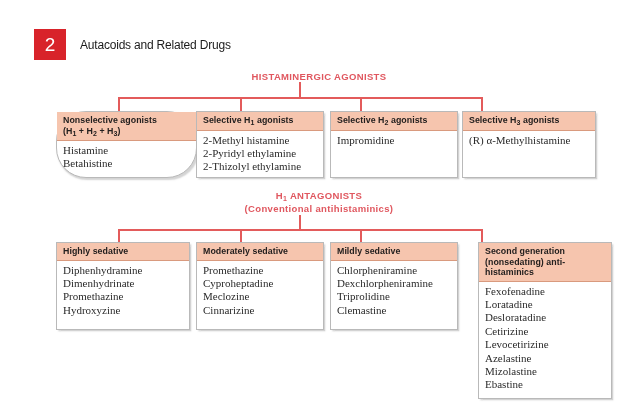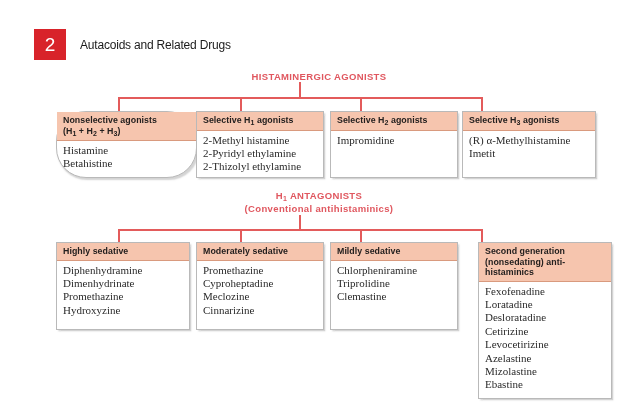--- a/index.html
+++ b/index.html
@@ -139,21 +139,20 @@
     <div class="item">Impromidine</div>
   </div>
 </div>
 
 <div class="node" style="left:462px; top:111px; width:134px; height:67px;">
   <div class="node-head">
     Selective H<sub>3</sub> agonists
   </div>
   <div class="node-body">
     <div class="item">(R) α-Methylhistamine</div>
-    <div class="item">Imetit</div>
   </div>
 </div>
 
 <div class="flow-heading" id="heading-antagonists">H<sub>1</sub> ANTAGONISTS</div>
 <div class="flow-heading" id="heading-antagonists-sub">(Conventional antihistaminics)</div>
 
 <div class="conn conn-v" style="left:299px; top:215px; height:15px;"></div>
 <div class="conn conn-h" style="left:118px; top:229px; width:365px;"></div>
 <div class="conn conn-v" style="left:118px; top:229px; height:13px;"></div>
 <div class="conn conn-v" style="left:240px; top:229px; height:13px;"></div>
@@ -177,20 +176,21 @@
     <div class="item">Cyproheptadine</div>
     <div class="item">Meclozine</div>
     <div class="item">Cinnarizine</div>
   </div>
 </div>
 
 <div class="node" style="left:330px; top:242px; width:128px; height:88px;">
   <div class="node-head">Mildly sedative</div>
   <div class="node-body">
     <div class="item">Chlorpheniramine</div>
+    <div class="item">Dexchlorpheniramine</div>
     <div class="item">Triprolidine</div>
     <div class="item">Clemastine</div>
   </div>
 </div>
 
 <div class="node" style="left:462px; top:242px; width:134px; height:157px;margin-left:16px;">
   <div class="node-head tall3">
     Second generation<br>(nonsedating) anti-<br>histaminics
   </div>
   <div class="node-body">

